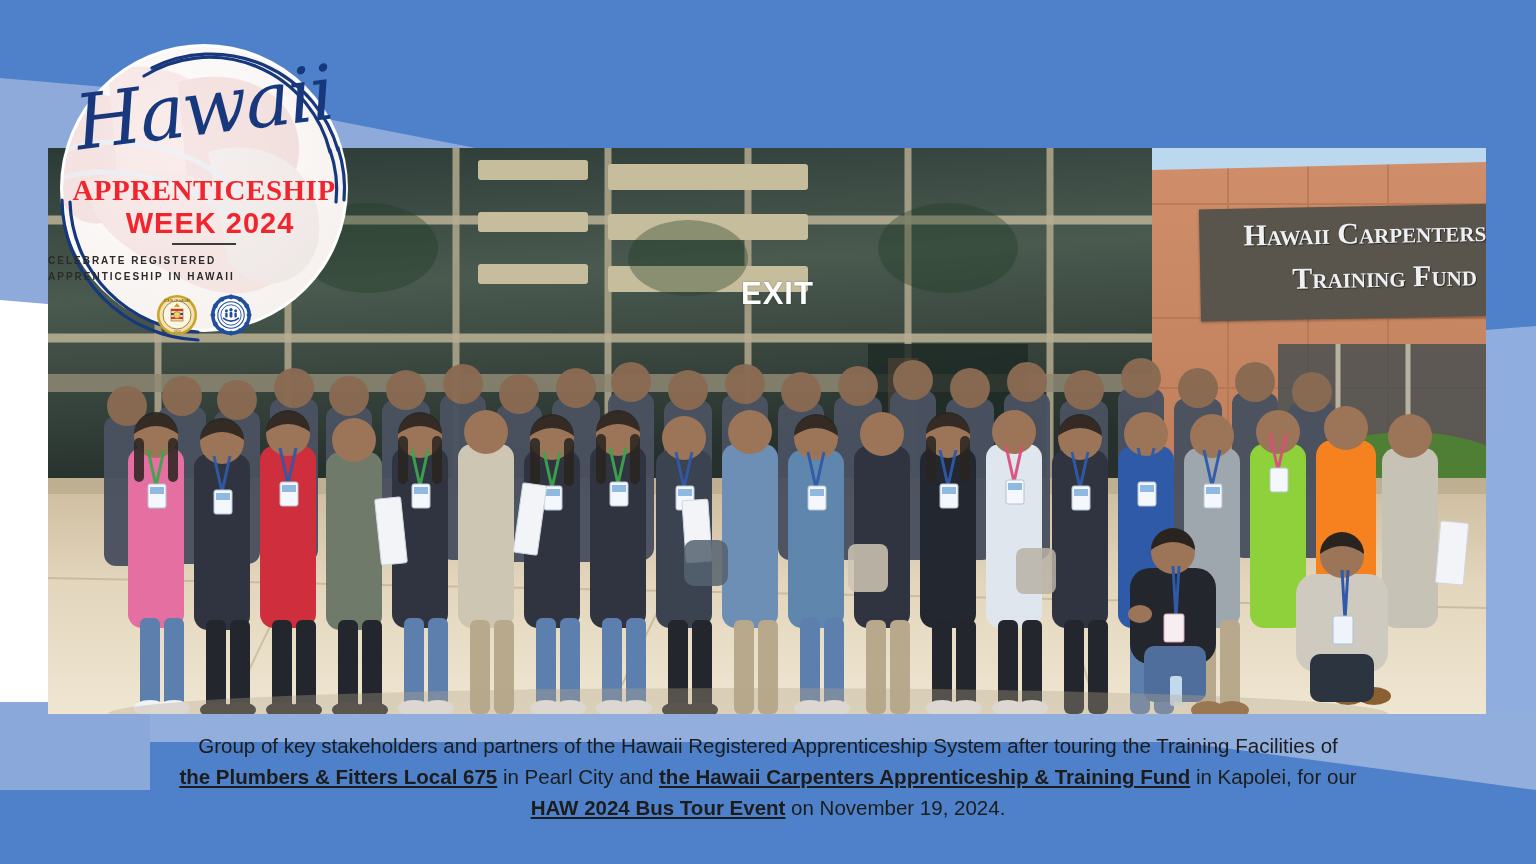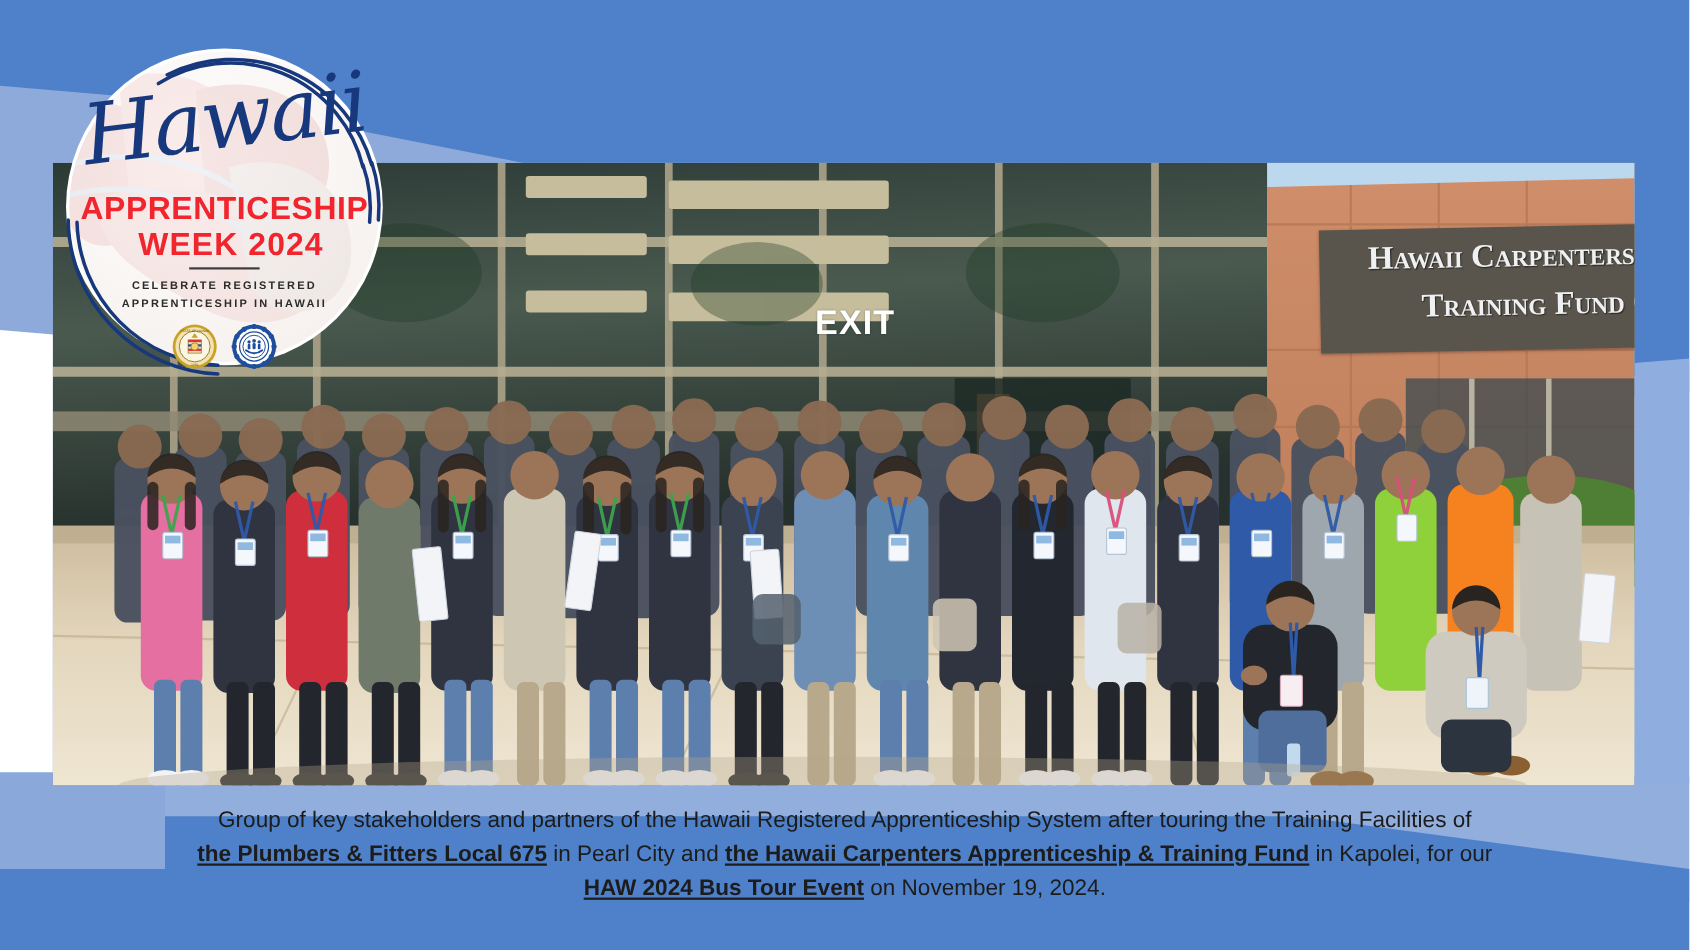--- a/index.html
+++ b/index.html
@@ -99,21 +99,21 @@
     color: #17387d;
     letter-spacing: -2px;
     line-height: 1;
     transform: rotate(-7deg);
   }
   .badge-apprentice {
     position: absolute;
     left: 0; right: 0;
     top: 144px;
     text-align: center;
-    font-family: Liberation Sans, sans-serif;
+    font-family: Liberation Serif, serif;
     font-weight: bold;
     font-size: 29px;
     color: #f0252d;
     letter-spacing: 0.5px;
     line-height: 1.02;
   }
   .badge-week {
     position: absolute;
     left: 0; right: 0;
     top: 175px;
@@ -131,21 +131,21 @@
     transform: translateX(-50%);
     top: 211px;
     width: 64px;
     height: 2px;
     background: #3c3c3c;
   }
   .badge-tag {
     position: absolute;
     left: 0; right: 0;
     top: 221px;
-    text-align: center;
+    text-align: left;
     font-family: "Liberation Sans", sans-serif;
     font-weight: bold;
     font-size: 10px;
     color: #2b2b2b;
     letter-spacing: 2.0px;
     line-height: 1.55;
   }
   .badge-seals {
     position: absolute;
     left: 0; right: 0;

